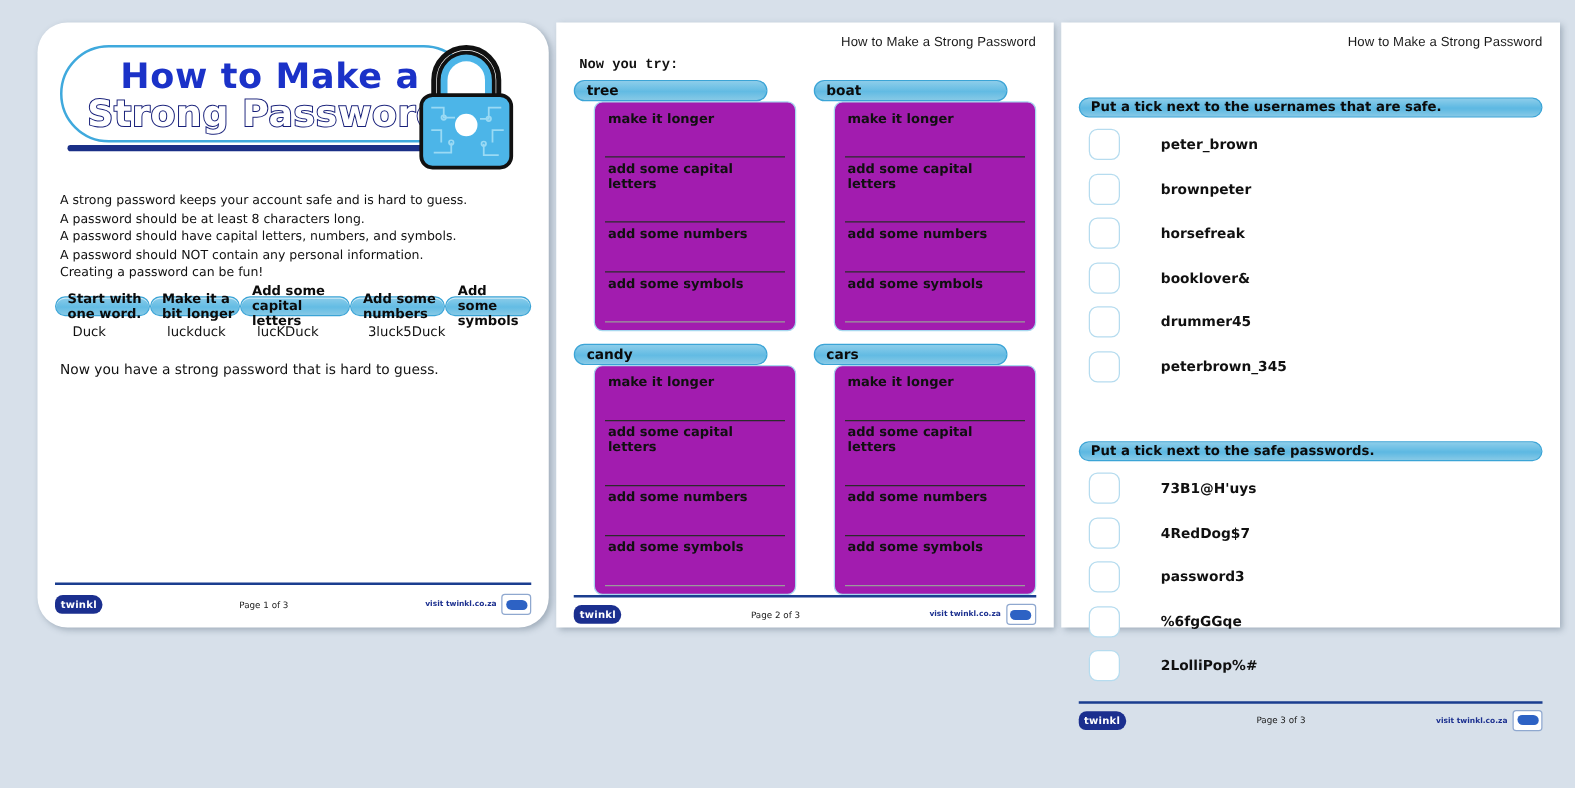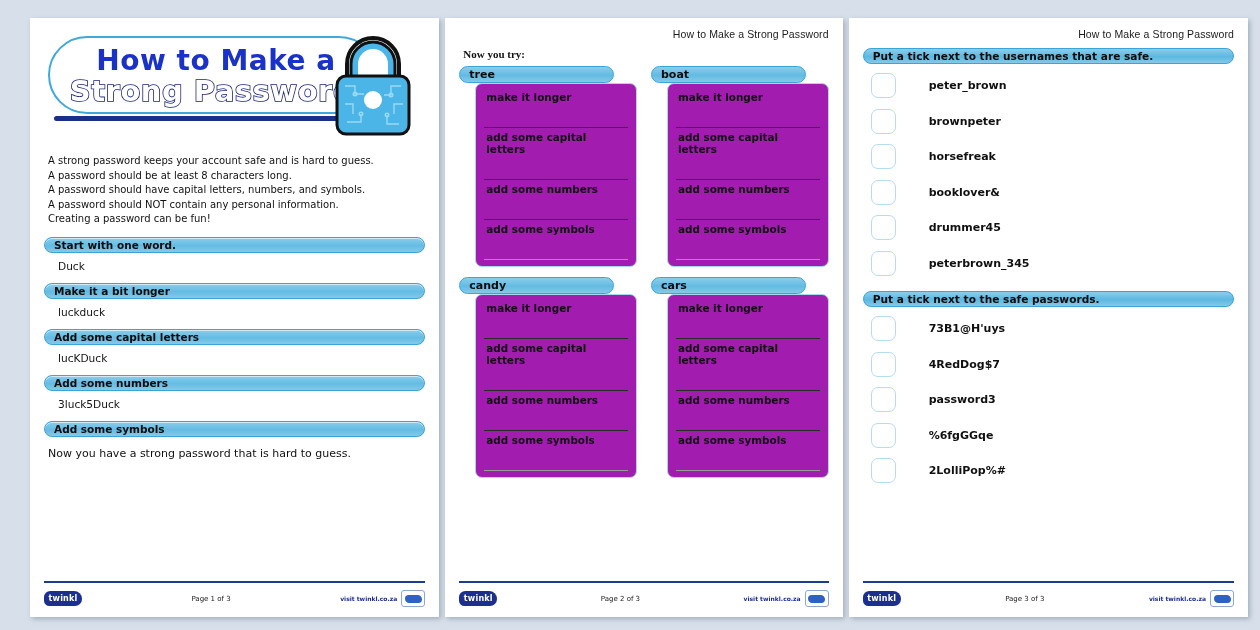--- a/index.html
+++ b/index.html
@@ -16,26 +16,26 @@
     align-items: flex-start;
     padding: 18px 12px;
     gap: 0px;
   }
 
   
   .page {
     position: relative;
     background: #ffffff;
     box-shadow: 2px 2px 5px rgba(60,80,100,.35);
-    height: 599px;
+    height: 484px;
     padding: 10px 14px 8px 14px;
     display: flex;
     flex-direction: column;
   }
-  .page-1 { width: 410px; margin-left: 18px; }
+  .page-1 { width: 410px; margin-left: 18px; border-radius: 24px; }
   .page-2 { width: 398px; margin-left: 6px; }
   .page-3 { width: 400px; margin-left: 6px; }
 
   .page-header {
     text-align: right;
     font-size: 10.5px;
     color: #1b1b1b;
     letter-spacing: .1px;
     margin-bottom: 6px;
     height: 14px;
@@ -96,21 +96,21 @@
   .intro { margin: 4px 0 10px 4px; }
   .intro p {
     font-size: 10px;
     color: #111;
     line-height: 14.6px;
     font-family: "DejaVu Sans", sans-serif;
     white-space: nowrap;
   }
 
   
-  .steps { display: flex; flex-direction: column; }
+  .steps { display: flex; flex-direction: row; }
   .step { margin-bottom: 4px; }
   .step-bar {
     position: relative;
     height: 16px;
     background: linear-gradient(180deg,#8ccdea 0%, #63bce4 55%, #86c9e6 100%);
     border: 1.3px solid #3ba4d6;
     border-radius: 9px;
     display: flex;
     align-items: center;
     padding-left: 9px;
@@ -134,21 +134,21 @@
     margin: 6px 0 0 4px;
     font-family: "DejaVu Sans", sans-serif;
   }
 
   
   .nowyoutry {
     font-size: 11px;
     color: #111;
     font-weight: bold;
     margin: 0 0 6px 4px;
-    font-family: Liberation Serif, serif;
+    font-family: Liberation Mono, monospace;
   }
   .ws-grid {
     display: grid;
     grid-template-columns: 1fr 1fr;
     gap: 10px 14px;
   }
   .ws-box { position: relative; padding-top: 17px; padding-left: 16px; }
   .ws-tab {
     position: absolute;
     left: 0; top: 0;
@@ -186,20 +186,21 @@
 
   
   .section-bar {
     height: 16px;
     background: linear-gradient(180deg,#8ccdea 0%, #5cb8e2 55%, #86c9e6 100%);
     border: 1.3px solid #3ba4d6;
     border-radius: 9px;
     display: flex; align-items: center;
     padding-left: 9px;
     margin-bottom: 4px;
+    margin-top: 32px;
   }
   .section-bar span {
     font-size: 10.6px; font-weight: bold; color: #0b0b0b;
     font-family: "DejaVu Sans", sans-serif;
   }
   .tick-list { margin-bottom: 10px; }
   .tick-row {
     display: flex;
     align-items: center;
     height: 35.5px;

